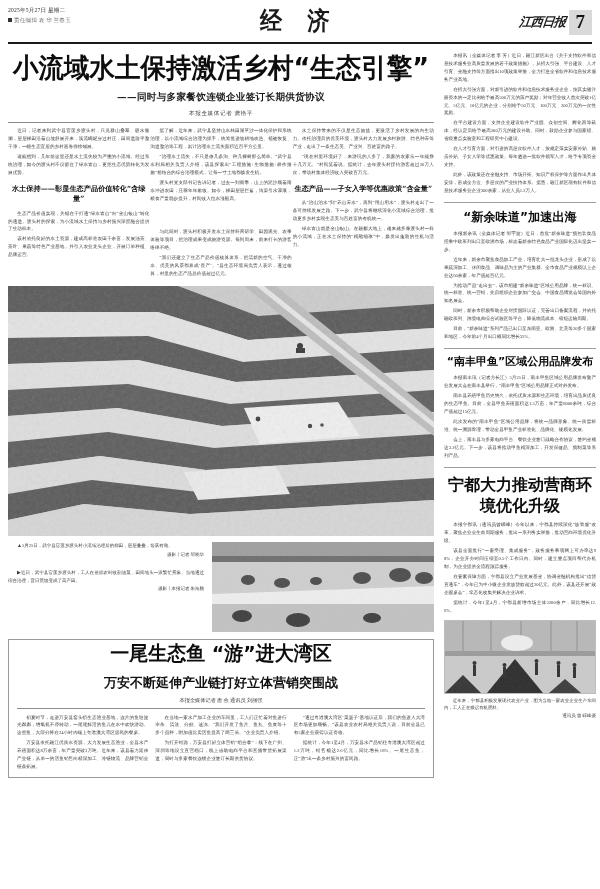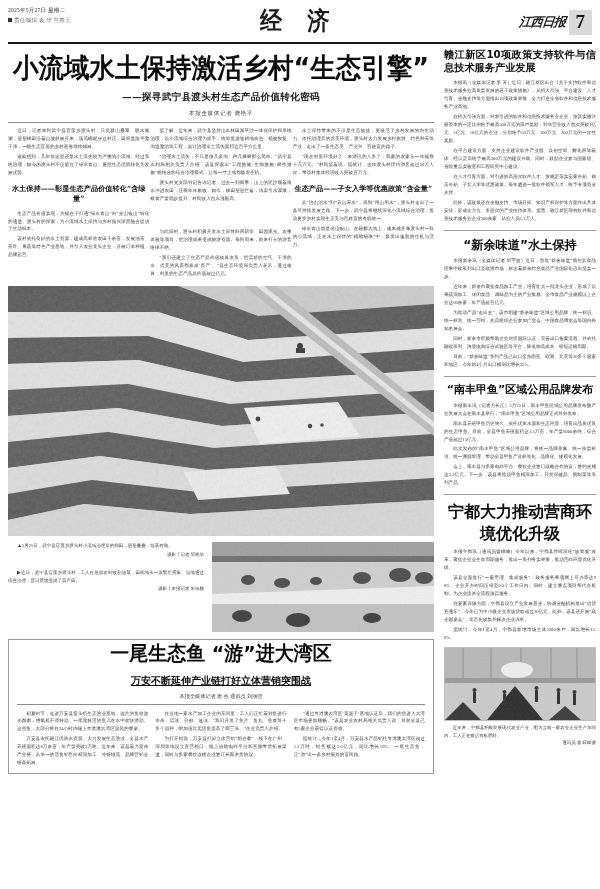--- a/index.html
+++ b/index.html
@@ -81,22 +81,22 @@
   
   svg{display:block;}
 
   
   .bot-wrap{border:1px solid #9a9a9a;margin-top:7px;padding:0 8px 4px 8px;}
   h2.head2{
     margin:1px 0 0 0;text-align:center;
     font-family:"DejaVu Sans","Liberation Sans",sans-serif;
     font-size:19px;font-weight:700;color:#0d0d0d;transform:scaleY(1.05);
   }
-  .subhead2{text-align:center;font-size:10px;font-weight:700;margin-top:7px;color:#111;
-            font-family:"DejaVu Serif",serif;text-decoration:underline;}
+  .subhead2{text-align:center;font-size:13px;font-weight:700;margin-top:7px;color:#111;
+            font-family:"DejaVu Serif",serif;}
   .byline2{text-align:center;font-size:5.2px;color:#444;margin-top:5px;}
 
   
   .r-head{
     font-family:"DejaVu Sans","Liberation Sans",sans-serif;
     font-weight:700;color:#0d0d0d;line-height:1.35;
   }
   .r-head.big{font-size:10.2px;text-align:justify;}
   .r-head.mid{font-size:12.2px;text-align:center;}
   .r-body{font-size:4.6px;line-height:1.74;color:#3a3a3a;text-align:justify;
@@ -128,21 +128,21 @@
       <span class="pg">7</span>
     </div>
   </div>
   <div class="rule-top"></div>
 
   <div class="grid">
 
     <div class="left-col">
 
       <h1 class="head">小流域水土保持激活乡村“生态引擎”</h1>
-      <div class="subhead">——探寻武宁县渡头村生态产品价值转化密码</div>
+      <div class="subhead">——同时与多家餐饮连锁企业签订长期供货协议</div>
       <div class="byline">本报全媒体记者 龚艳平</div>
       <div class="rule-thin"></div>
 
       <div class="cols3">
         <div class="c">
           <div class="bodytext">
             <p>近日，记者来到武宁县官莲乡渡头村，只见群山叠翠、碧水微澜，层层梯田沿着山坡舒展开来，溪流蜿蜒穿过村庄，田间道路平整干净，一幅生态宜居的乡村画卷徐徐铺展。</p>
             <p>谁能想到，几年前这里还是水土流失较为严重的小流域。经过系统治理，如今的渡头村不仅留住了绿水青山，更把生态优势转化为发展优势。</p>
           </div>
           <div class="sectitle">水土保持——彰显生态产品价值转化“含绿量”</div>
@@ -280,32 +280,31 @@
             <p>据统计，今年1至4月，万安县水产品销往粤港澳大湾区超过1.2万吨，销售额达2.6亿元，同比增长18%。一尾生态鱼，正“游”出一条乡村振兴的富民路。</p>
           </div>
         </div>
       </div>
     </div>
 
     <div class="divider"></div>
 
     <div class="right-col">
 
-      <div class="r-head big">赣江新区10项政策支持软件与信息技术服务产业发展</div>
       <div class="r-body">
         <p>本报讯（全媒体记者 李 芳）近日，赣江新区出台《关于支持软件和信息技术服务业高质量发展的若干政策措施》，从招大引强、平台建设、人才引育、金融支持等方面推出10项政策举措，全力打造全省软件和信息技术服务产业高地。</p>
         <p>在招大引强方面，对新引进的软件和信息技术服务业企业，按其实缴注册资本的一定比例给予最高500万元的落户奖励；对年营业收入首次突破1亿元、5亿元、10亿元的企业，分别给予50万元、100万元、200万元的一次性奖励。</p>
         <p>在平台建设方面，支持企业建设软件产业园、众创空间、孵化器等载体，经认定后给予最高300万元的建设补助。同时，鼓励企业参与国家级、省级重点实验室和工程研究中心建设。</p>
         <p>在人才引育方面，对引进的高层次软件人才，按规定落实安家补贴、购房补贴、子女入学等优惠政策。每年遴选一批软件领军人才，给予专项资金支持。</p>
         <p>此外，该政策还在金融支持、市场开拓、知识产权保护等方面作出具体安排，形成全方位、多层次的产业扶持体系。据悉，赣江新区现有软件和信息技术服务业企业300余家，从业人员1.2万人。</p>
       </div>
 
       <div class="r-rule"></div>
 
-      <div class="r-head mid">“新余味道”水土保持</div>
+      <div class="r-head mid">“新余味道”加速出海</div>
       <div class="r-body">
         <p>本报新余讯（全媒体记者 邹宇波）近日，首批“新余味道”预包装食品搭乘中欧班列出口至欧洲市场，标志着新余特色食品产业国际化迈出坚实一步。</p>
         <p>近年来，新余市聚焦食品加工产业，培育壮大一批龙头企业，形成了以果蔬深加工、休闲食品、调味品为主的产业集群。全市食品产业规模以上企业达60余家，年产值超百亿元。</p>
         <p>为推动产品“走出去”，该市组建“新余味道”区域公用品牌，统一标识、统一标准、统一营销，先后组织企业参加广交会、中国食品博览会等国内外知名展会。</p>
         <p>同时，新余市积极帮助企业对接国际认证，完善出口备案流程，并依托赣欧班列、跨境电商综合试验区等平台，降低物流成本、缩短运输周期。</p>
         <p>目前，“新余味道”系列产品已出口至东南亚、欧洲、北美等20多个国家和地区，今年前4个月出口额同比增长35%。</p>
       </div>
 
       <div class="r-rule"></div>
 

